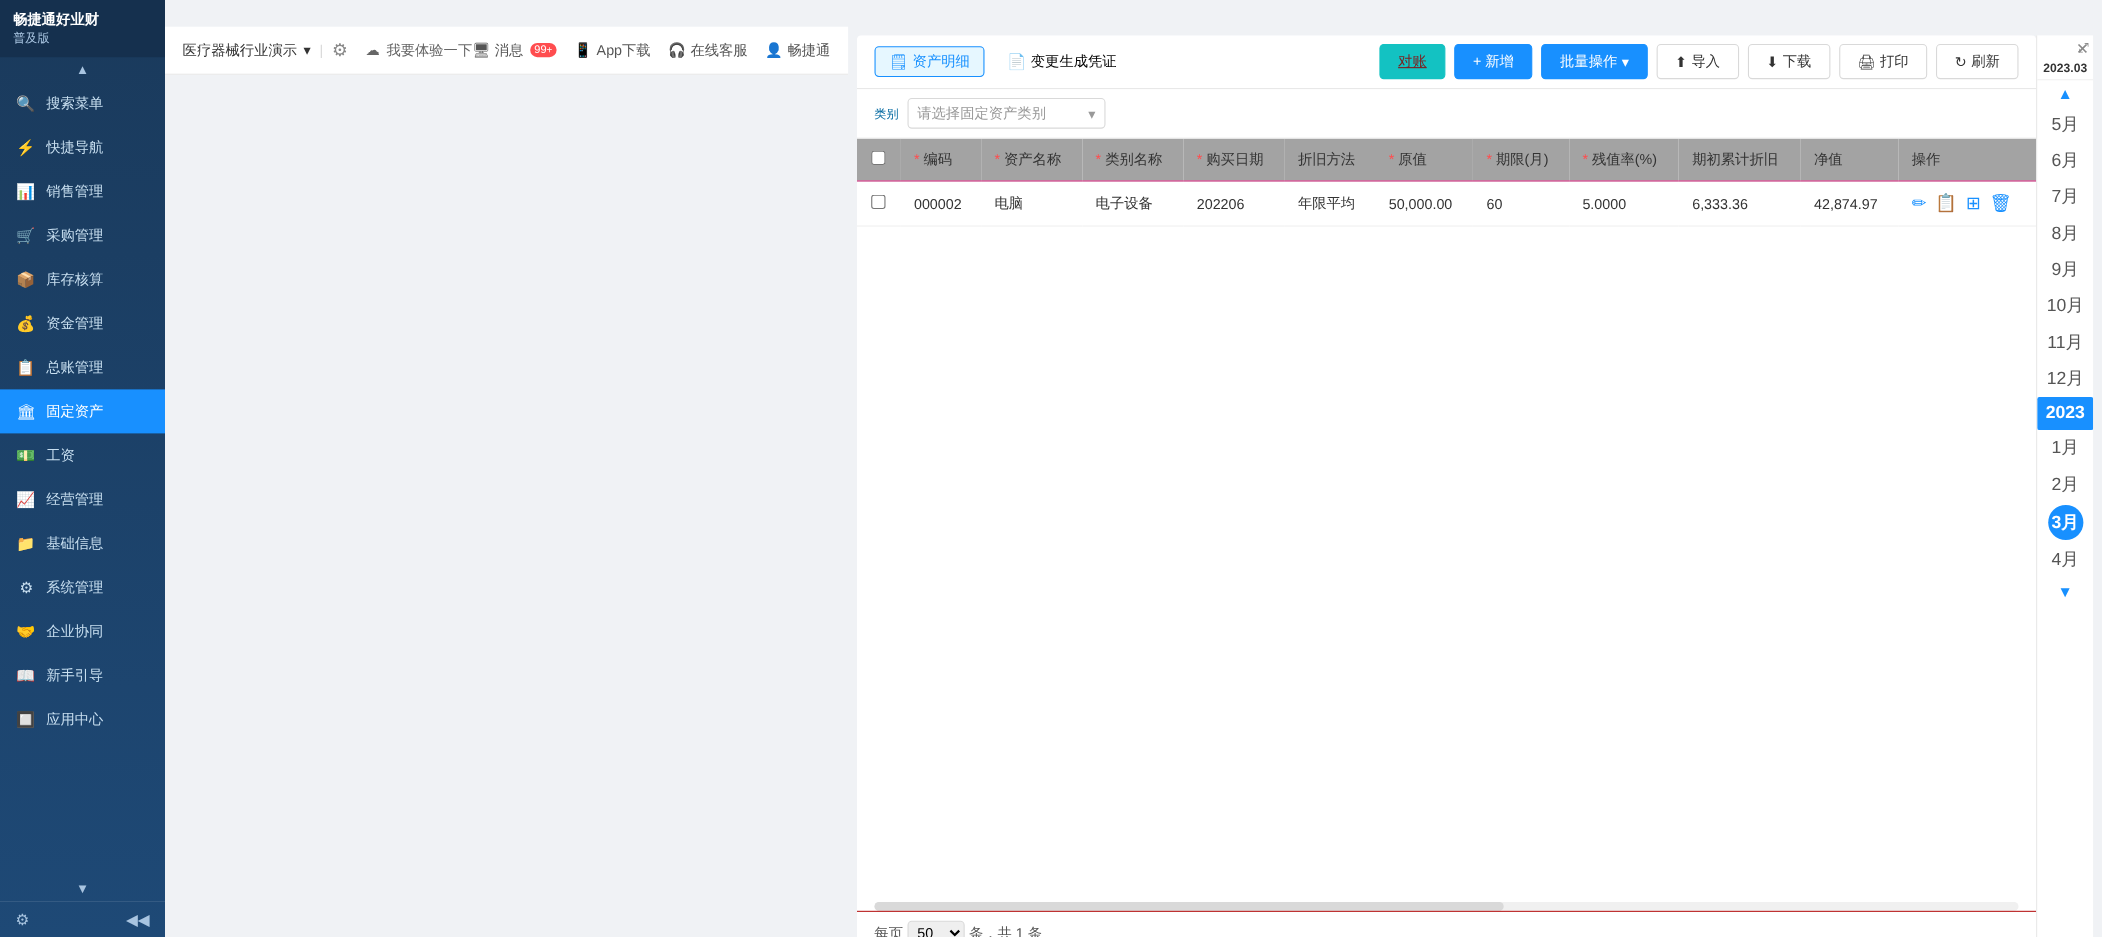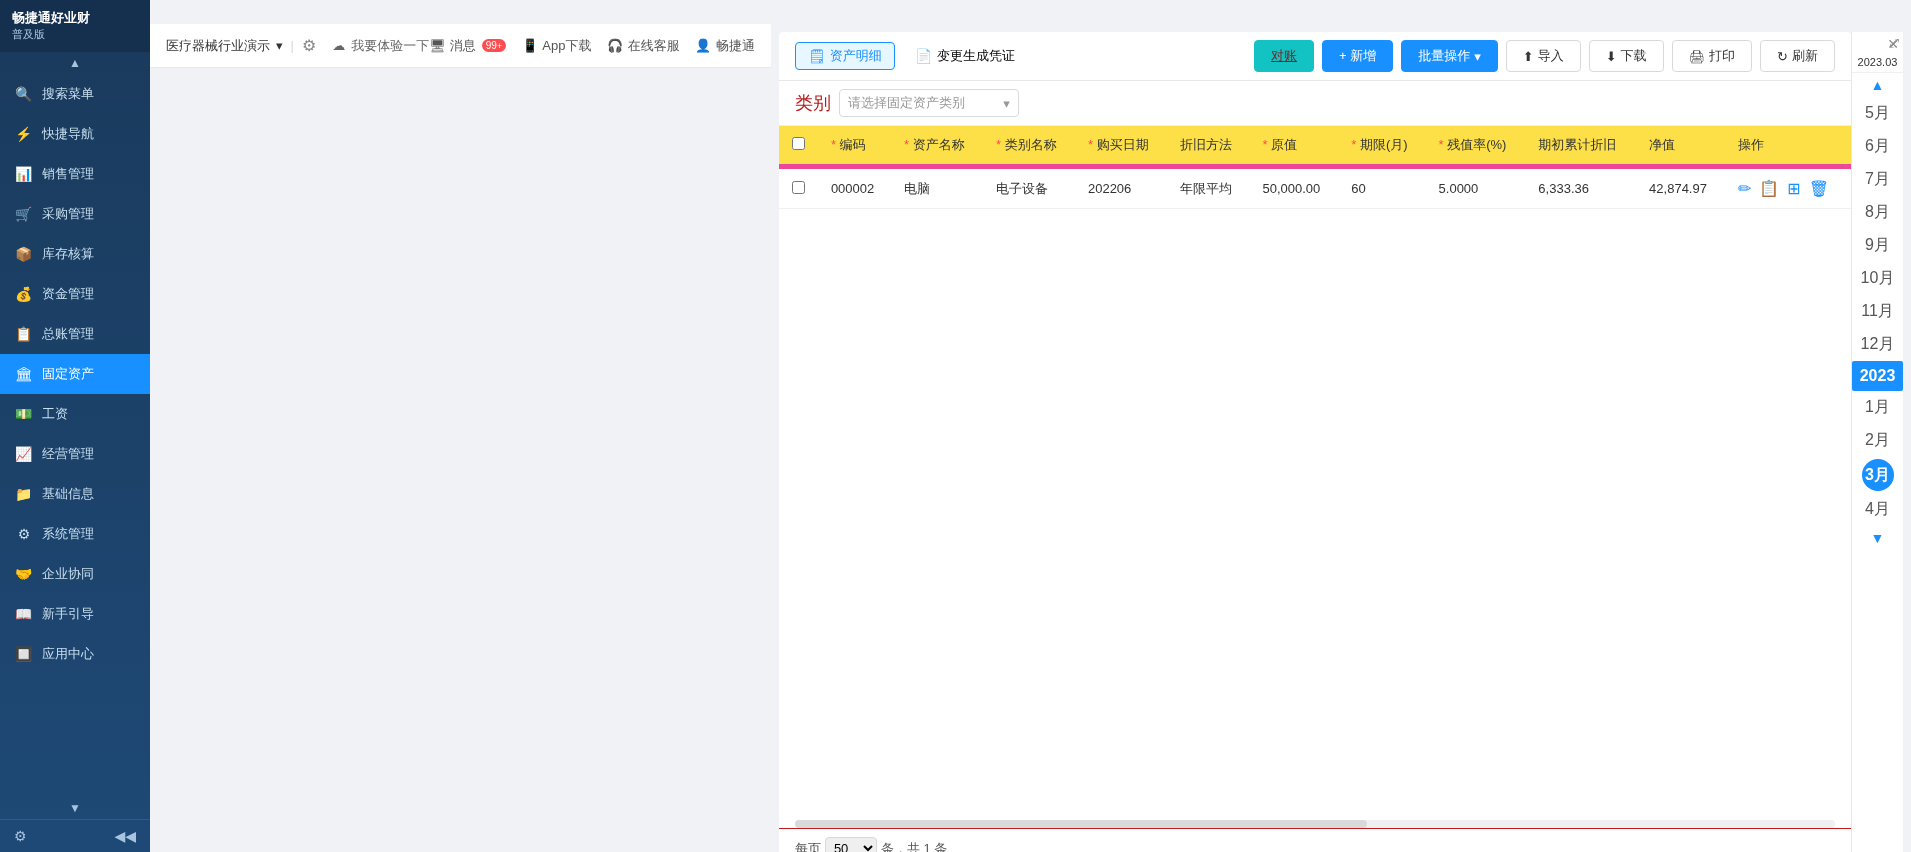--- a/index.html
+++ b/index.html
@@ -259,21 +259,21 @@
 
     
     .filter-row {
       display: flex;
       align-items: center;
       padding: 8px 16px;
       gap: 8px;
       flex-shrink: 0;
       border-bottom: 1px solid #f0f0f0;
     }
-    .filter-label { color: #b91c1c; font-size: 18px; }
+    .filter-label { color: #0369a1; font-size: 11px; }
     .filter-select {
       display: flex;
       align-items: center;
       border: 1px solid #d9d9d9;
       border-radius: 4px;
       padding: 4px 8px;
       min-width: 180px;
       cursor: pointer;
       background: #fff;
       font-size: 13px;
@@ -286,26 +286,26 @@
     .table-wrapper {
       flex: 1;
       overflow: auto;
     }
     table {
       width: 100%;
       border-collapse: collapse;
       font-size: 13px;
     }
     thead th {
-      background: #fde047;
+      background: #a3a3a3;
       padding: 10px 12px;
       text-align: left;
       font-weight: 500;
       color: #333;
-      border-bottom: 5px solid #ec4899;
+      border-bottom: 1px solid #ec4899;
       white-space: nowrap;
     }
     thead th.required::before {
       content: '* ';
       color: #ff4d4f;
     }
     tbody td {
       padding: 10px 12px;
       border-bottom: 1px solid #f0f0f0;
       color: #333;
@@ -350,21 +350,21 @@
       display: flex;
       flex-direction: column;
       align-items: center;
       padding: 0;
       flex-shrink: 0;
       position: relative;
       overflow: hidden;
     }
     .date-sidebar-year {
       font-size: 11px;
-      font-weight: normal;
+      font-weight: bold;
       color: #333;
       writing-mode: horizontal-tb;
       text-align: center;
       width: 100%;
       padding: 4px 0;
       border-bottom: 1px solid #f0f0f0;
     }
     .date-month {
       width: 100%;
       text-align: center;

